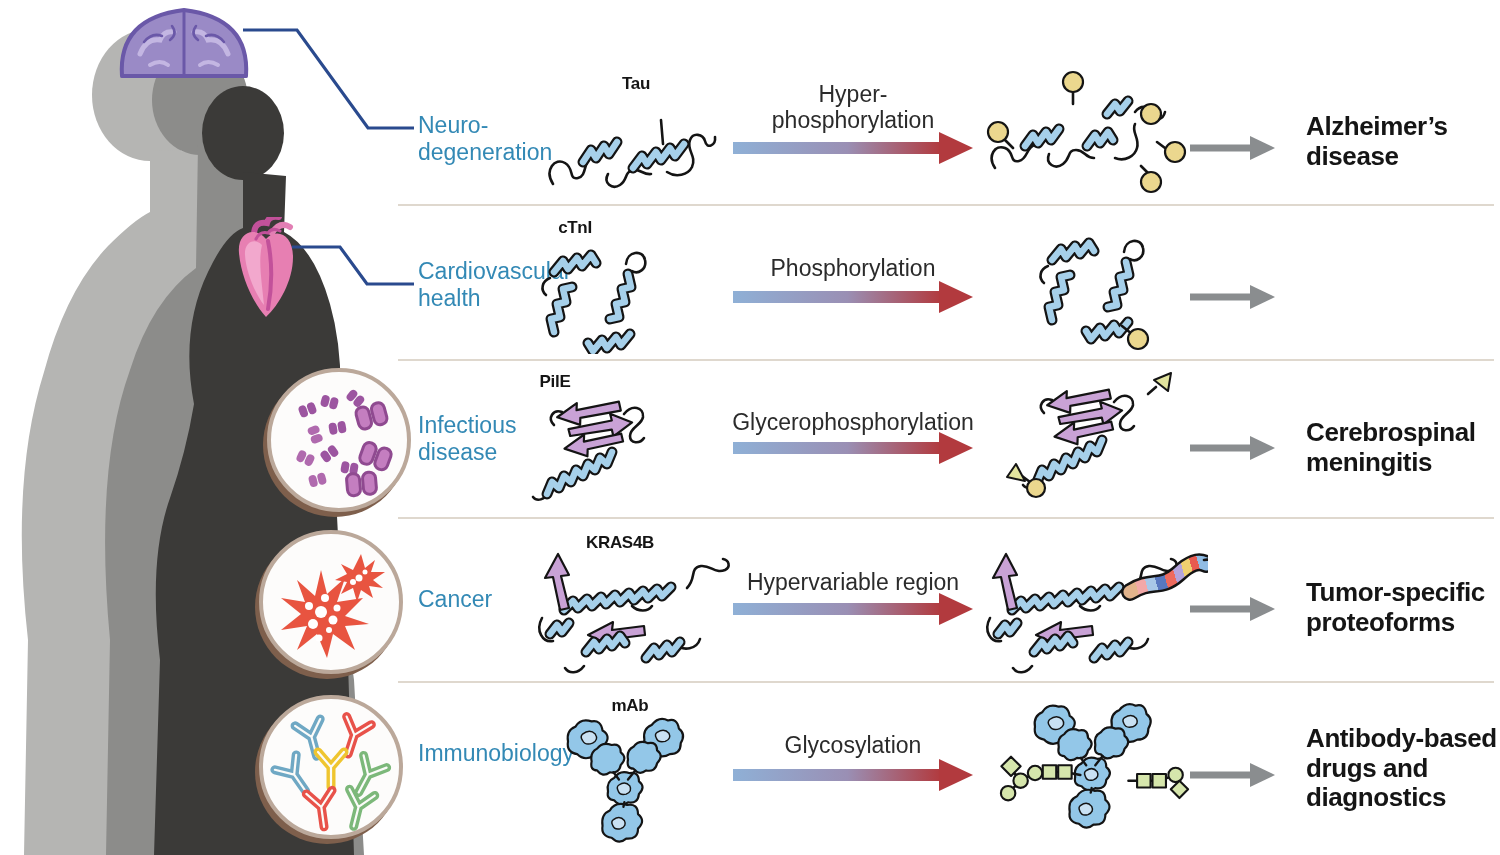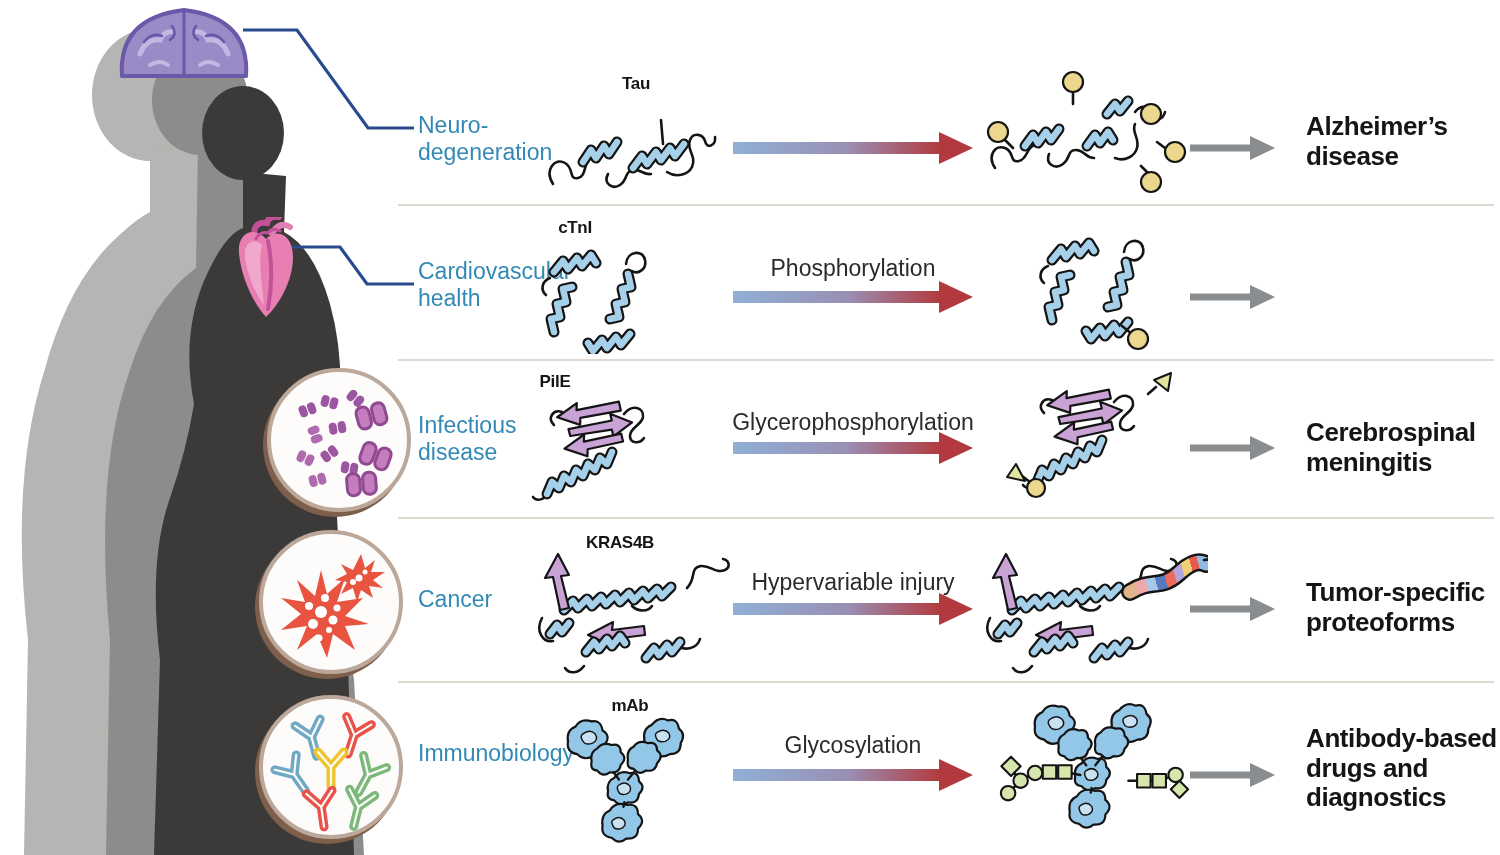--- a/index.html
+++ b/index.html
@@ -220,20 +220,22 @@
     <path class="nd" d="M8,84 c-9,-14 2,-27 12,-21 c10,6 3,17 13,15 c9,-2 5,-15 13,-21"></path>
     <path class="nd" d="M63,74 c-5,9 4,16 12,11 c8,-5 4,-13 13,-15 c8,-1 10,5 18,4"></path>
     <path class="nd" d="M122,72 c9,6 21,3 25,-5 c5,-11 -6,-17 -2,-27 c3,-8 13,-6 15,1 c2,9 11,4 10,-4"></path>
     <path class="nd" d="M116,20 l2,24"></path>
     <path class="rbk" d="M38,62 l8,-12 l5,8 l8,-12 l5,8 l8,-12"></path>
     <path class="rbl" d="M38,62 l8,-12 l5,8 l8,-12 l5,8 l8,-12"></path>
     <path class="rbk" d="M88,68 l9,-12 l5,8 l9,-12 l5,8 l9,-12 l5,8 l9,-12"></path>
     <path class="rbl" d="M88,68 l9,-12 l5,8 l9,-12 l5,8 l9,-12 l5,8 l9,-12"></path>
   </svg>
 
+  <div class="abs mod" style="left:733px;top:82px;width:240px">Hyper-
+phosphorylation</div>
   <svg class="abs" style="left:733px;top:128px" width="240" height="40">
     <rect x="0" y="14" width="208" height="12" fill="url(#gArrow)"></rect>
     <polygon points="206,4 240,20 206,36" fill="#B23A3E"></polygon>
   </svg>
 
   <svg class="abs" style="left:983px;top:68px" width="210" height="132" viewBox="0 0 210 132">
     <path class="nd" d="M12,100 c-8,-12 0,-24 10,-20 c10,4 4,15 14,13 c9,-2 7,-14 16,-16"></path>
     <path class="nd" d="M66,86 c-4,10 6,16 14,10 c8,-6 4,-14 13,-14 c9,0 9,8 18,8"></path>
     <path class="nd" d="M132,90 c10,4 20,-2 22,-10 c3,-10 -6,-16 -2,-24"></path>
     <path class="nd" d="M152,44 c6,-8 16,-6 18,2 c2,8 10,6 12,-2"></path>
@@ -350,21 +352,21 @@
       <path class="pa" d="M122,80 L90,84 L91,76 L66,89 L92,101 L91,93 L123,89 Z"></path>
       <path class="rbk" d="M64,106 l8,-10 l5,7 l8,-10 l5,7 l8,-10 l5,7"></path>
       <path class="rbl" d="M64,106 l8,-10 l5,7 l8,-10 l5,7 l8,-10 l5,7"></path>
       <path class="rbk" d="M124,112 l8,-10 l5,7 l8,-10 l5,7 l8,-10"></path>
       <path class="rbl" d="M124,112 l8,-10 l5,7 l8,-10 l5,7 l8,-10"></path>
       <path class="rbk" d="M28,88 l7,-9 l5,7 l7,-9"></path>
       <path class="rbl" d="M28,88 l7,-9 l5,7 l7,-9"></path>
     </g>
   </svg>
 
-  <div class="abs mod" style="left:733px;top:570px;width:240px">Hypervariable injury</div>
+  <div class="abs mod" style="left:733px;top:570px;width:240px">Hypervariable region</div>
   <svg class="abs" style="left:733px;top:589px" width="240" height="40">
     <rect x="0" y="14" width="208" height="12" fill="url(#gArrow)"></rect>
     <polygon points="206,4 240,20 206,36" fill="#B23A3E"></polygon>
   </svg>
 
   <svg class="abs" style="left:968px;top:534px" width="240" height="150" viewBox="0 0 240 150">
     <use href="#krasBody" transform="translate(2,12)"></use>
     <path d="M162,58 C184,44 192,56 210,40 C222,29 230,26 238,30" fill="none" stroke="#141414" stroke-width="18" stroke-linecap="round"></path>
     <path d="M162,58 C184,44 192,56 210,40 C222,29 230,26 238,30" fill="none" stroke="url(#gHVR)" stroke-width="13" stroke-linecap="round"></path>
     <path class="nd" d="M236,26 c8,-2 12,5 7,11"></path>

